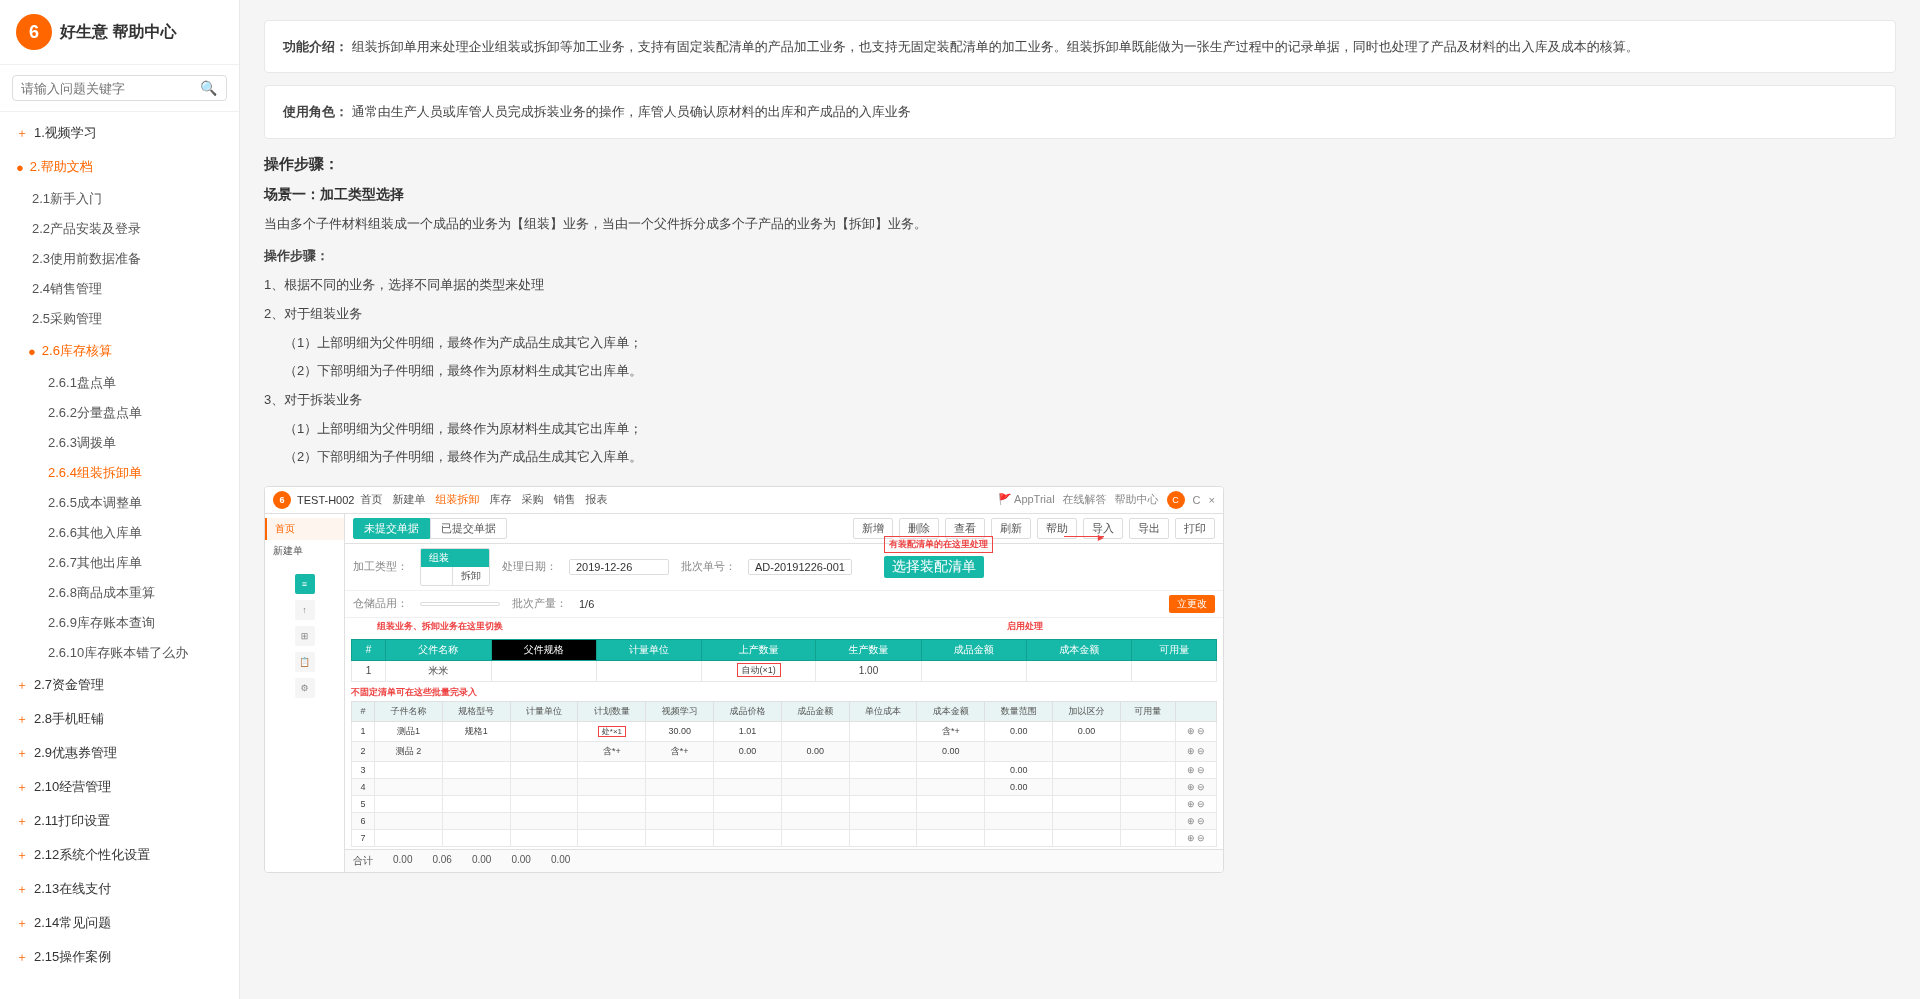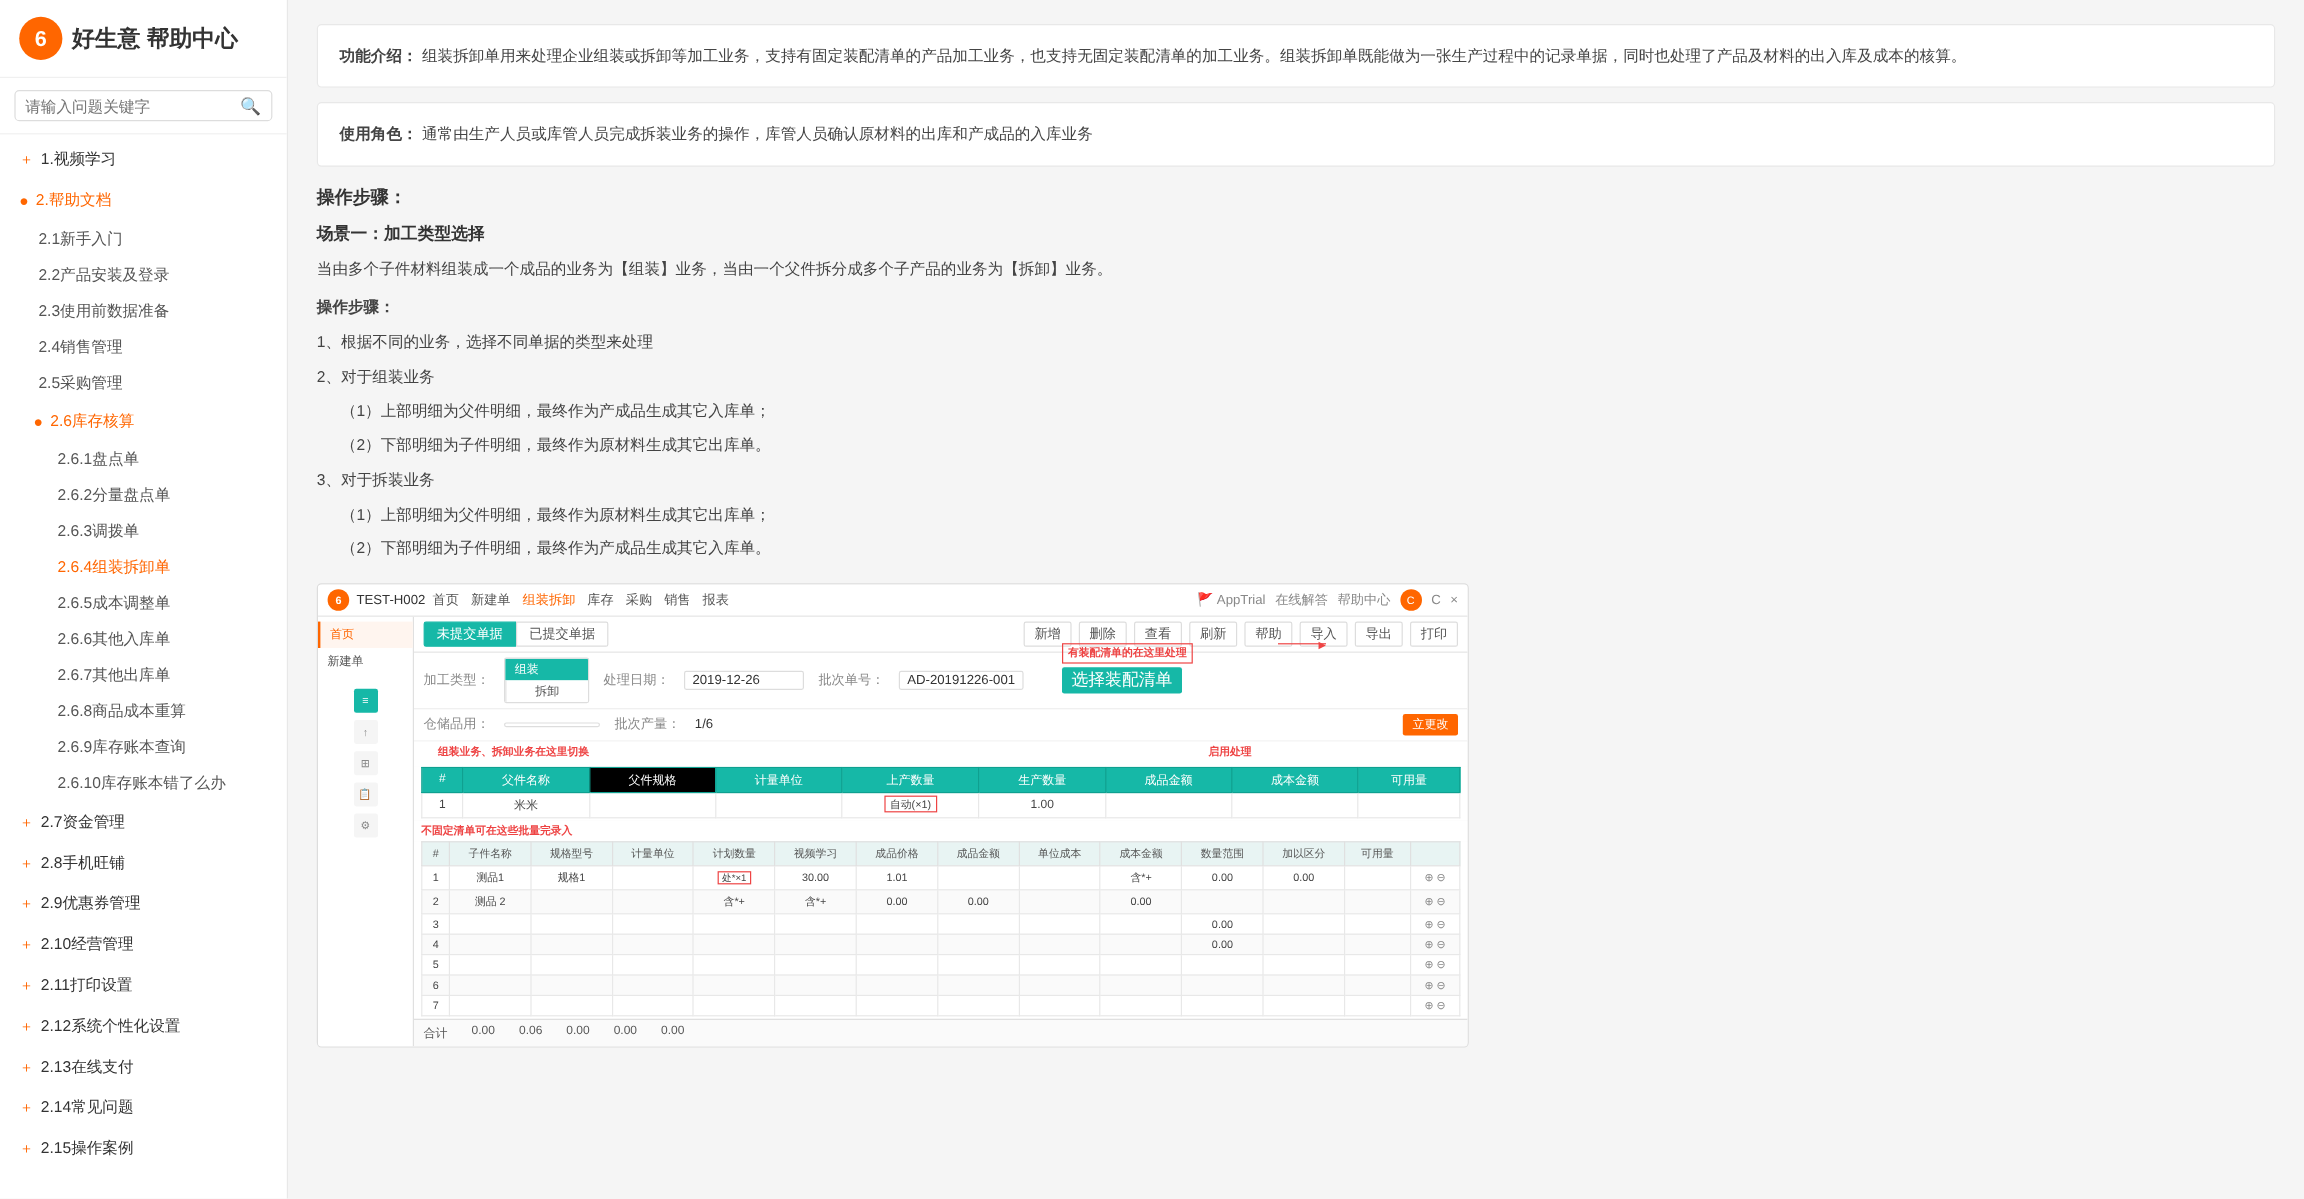--- a/index.html
+++ b/index.html
@@ -23,21 +23,21 @@
       border-bottom: 1px solid #f0f0f0;
     }
     #logo-icon {
       width: 36px; height: 36px;
       background: #f60;
       border-radius: 50%;
       display: flex; align-items: center; justify-content: center;
       color: #fff; font-size: 18px; font-weight: bold; margin-right: 8px;
       flex-shrink: 0;
     }
-    #logo-text { font-size: 19px; font-weight: bold; color: #333; }
+    #logo-text { font-size: 16px; font-weight: bold; color: #333; }
 
     #search-area {
       padding: 10px 12px;
       border-bottom: 1px solid #f0f0f0;
     }
     #search-box {
       display: flex;
       align-items: center;
       border: 1px solid #ddd;
       border-radius: 4px;
@@ -442,21 +442,21 @@
               <button class="mock-btn">导入</button>
               <button class="mock-btn">导出</button>
               <button class="mock-btn">打印</button>
             </div>
 
             <div class="mock-form-row" style="position:relative;">
               <span class="mock-label">加工类型：</span>
 
               <div style="display:inline-flex;border:1px solid #ddd;border-radius:2px;overflow:hidden;flex-direction:column;">
                 <div style="padding:2px 8px;background:#16b8a7;color:#fff;font-size:10px;">组装</div>
-                <div style="padding:2px 24px;background:#fff;color:#555;font-size:10px;border-left:1px solid #ddd;">拆卸</div>
+                <div style="padding:2px 8px;background:#fff;color:#555;font-size:10px;border-left:1px solid #ddd;margin-left:31px;">拆卸</div>
               </div>
 
               <span class="mock-label">处理日期：</span>
               <span class="mock-input-box">2019-12-26</span>
 
               <span class="mock-label">批次单号：</span>
               <span class="mock-input-box">AD-20191226-001</span>
 
               <div style="position:relative;margin-left:20px;">
                 <div style="position:absolute;top:-20px;left:0;color:#e44;font-size:9px;font-weight:bold;white-space:nowrap;border:1px solid #e44;padding:1px 4px;">有装配清单的在这里处理</div>
@@ -475,21 +475,21 @@
               <span class="mock-label">仓储品用：</span>
               <span class="mock-input-box" style="min-width:80px;"></span>
               <span class="mock-label">批次产量：</span>
               <span class="mock-value">1/6</span>
               <div style="flex:1;"></div>
               <button class="mock-btn-orange" style="font-size:10px;">立更改</button>
             </div>
 
             <div style="position:relative;padding:2px 8px 6px 8px;background:#fff;font-size:10px;">
               
-              <div style="display:inline-block;margin-left:12px;text-align:center;">
+              <div style="display:inline-block;margin-left:24px;text-align:center;">
                 <span style="color:#e44;font-weight:bold;font-size:9px;">组装业务、拆卸业务在这里切换</span>
               </div>
               
               <div style="position:absolute;right:180px;top:2px;">
                 <span style="color:#e44;font-weight:bold;font-size:9px;">启用处理</span>
               </div>
             </div>
 
             <div style="padding:0 6px 2px 6px;background:#fff;">
               <table class="mock-table" style="width:100%;">

